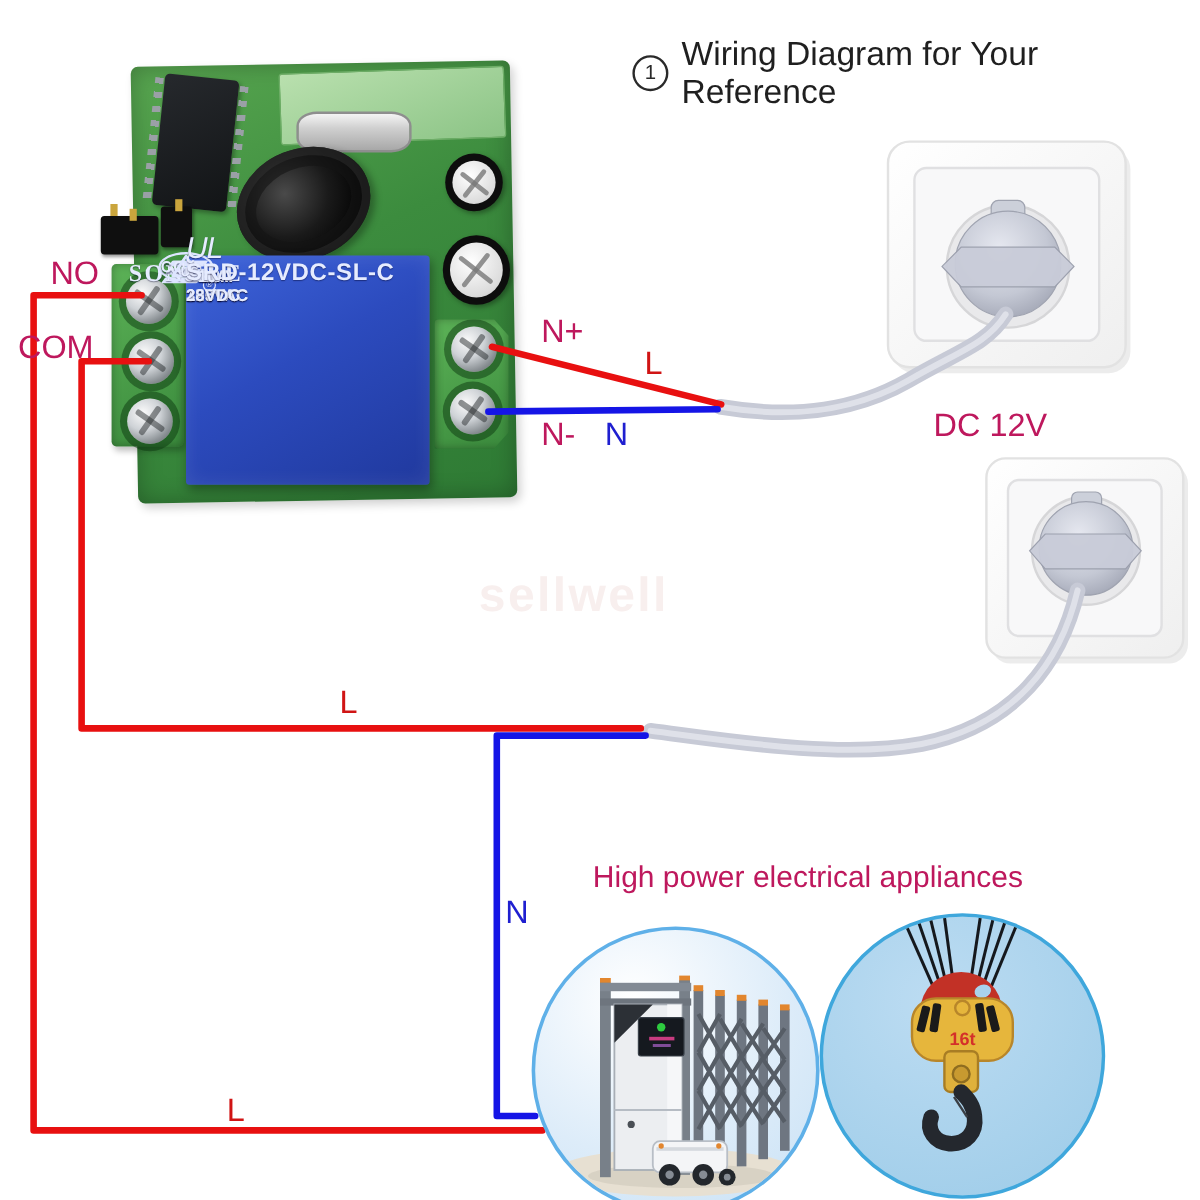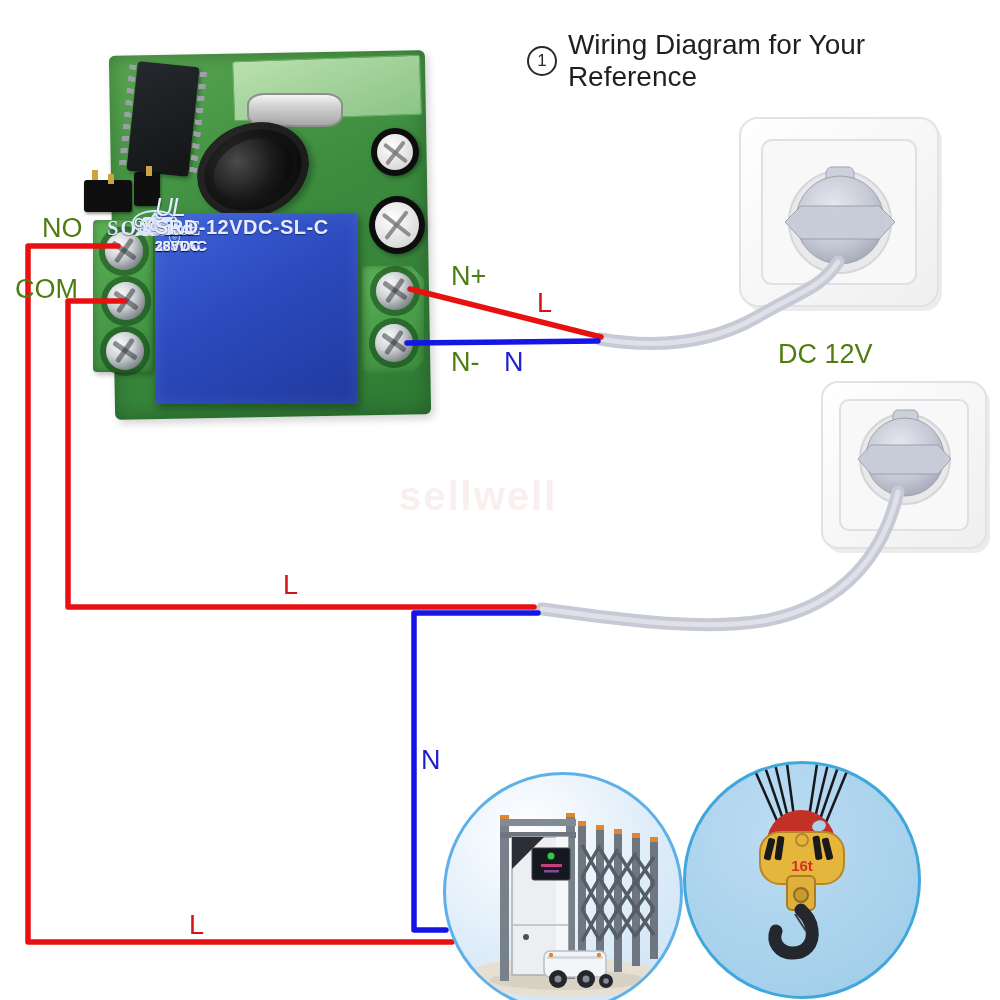--- a/index.html
+++ b/index.html
@@ -1,20 +1,20 @@
 <!DOCTYPE html>
 <html><head>
 <meta charset="utf-8">
 <style>
   html,body{margin:0;padding:0;background:#fff;}
   #stage{position:relative;width:1000px;height:1000px;background:#fff;overflow:hidden;
          font-family:"Liberation Sans",sans-serif;}
 
   
-  .lbl{position:absolute;font-size:27px;line-height:1.1;color:#4d7c0f;z-index:6;white-space:nowrap;}
+  .lbl{position:absolute;font-size:27px;line-height:1.1;color:#be185d;z-index:6;white-space:nowrap;}
   .lbl.red{color:#d01414;}
   .lbl.blue{color:#1f1fd0;}
   #lbl-no{left:42px;top:214px;}
   #lbl-com{left:15px;top:275px;}
   #lbl-nplus{left:451px;top:262px;}
   #lbl-ltop{left:537px;top:289px;}
   #lbl-nminus{left:451px;top:348px;}
   #lbl-ntop{left:504px;top:348px;}
   #lbl-dc{left:778px;top:340px;}
   #lbl-ac{left:612px;top:501px;}
@@ -333,15 +333,16 @@
 
   <div class="lbl" id="lbl-no">NO</div>
   <div class="lbl" id="lbl-com">COM</div>
   <div class="lbl" id="lbl-nplus">N+</div>
   <div class="lbl red" id="lbl-ltop">L</div>
   <div class="lbl" id="lbl-nminus">N-</div>
   <div class="lbl blue" id="lbl-ntop">N</div>
   <div class="lbl" id="lbl-dc">DC 12V</div>
   <div class="lbl red" id="lbl-lmid">L</div>
   <div class="lbl blue" id="lbl-nmid">N</div>
+  <div class="lbl" id="lbl-high">High power electrical appliances</div>
   <div class="lbl red" id="lbl-lbot">L</div>
 
 </div>
 
 </body></html>

